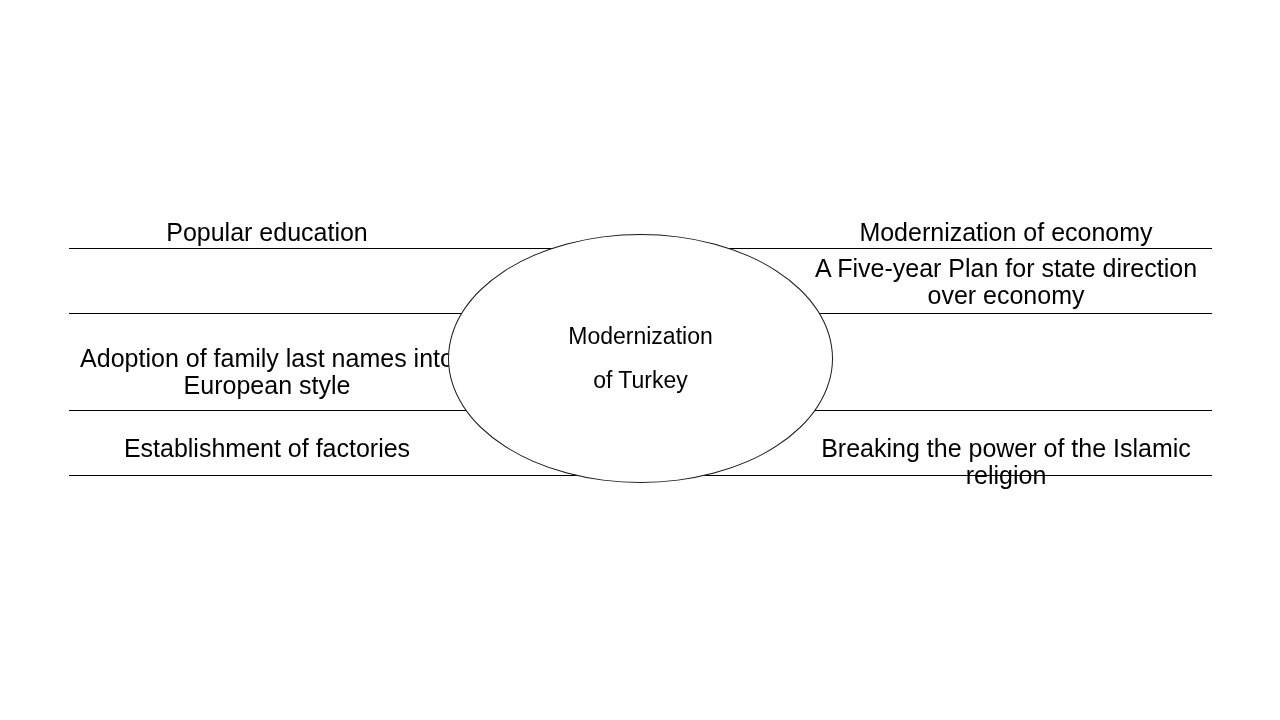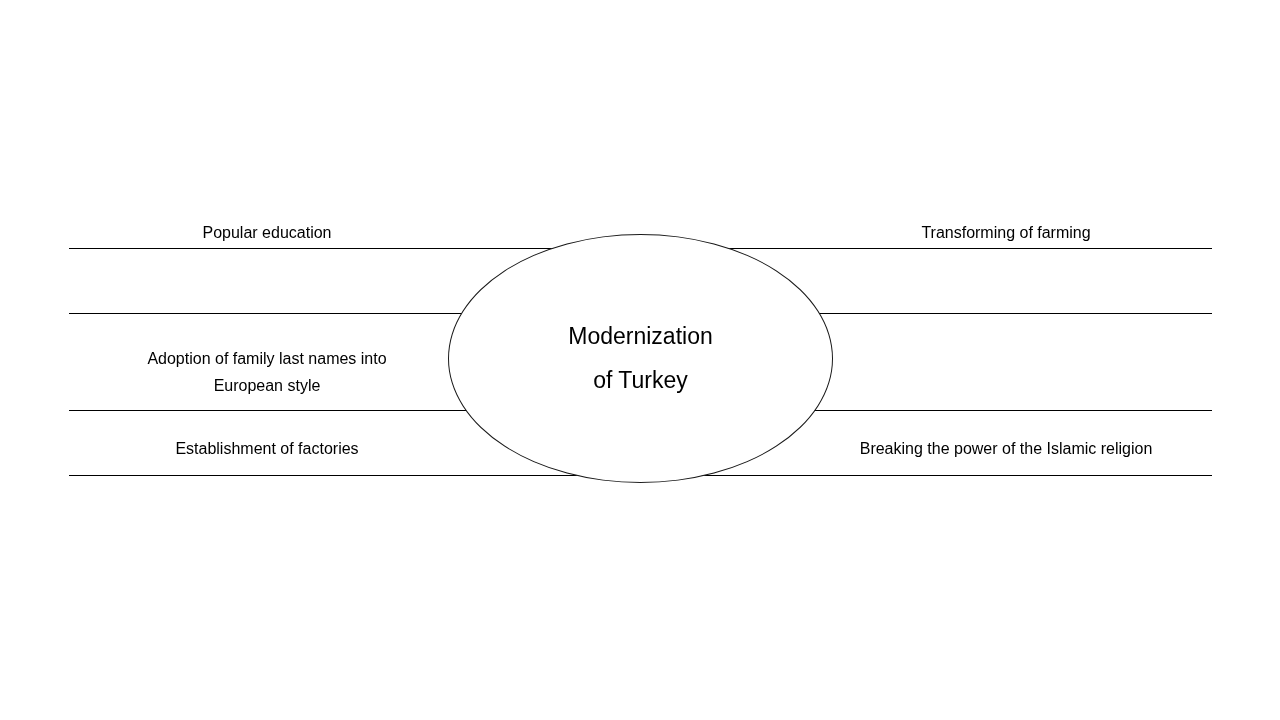--- a/index.html
+++ b/index.html
@@ -36,21 +36,21 @@
   .rule-4 { top: 475px; }
 
   
   .rule-seg-left  { left: 69px;  width: 470px; }
   .rule-seg-right { left: 742px; width: 470px; }
 
   
   .label {
     position: absolute;
     text-align: center;
-    font-size: 16px;
+    font-size: 25px;
     line-height: 27px;
     color: #000000;
     white-space: pre-line;
   }
   .col-left  { left: 62px;  width: 410px; }
   .col-right { left: 800px; width: 412px; }
 
   .row-a { top: 219px; }       
   .row-b { top: 255px; }       
   .row-c { top: 345px; }       
@@ -99,22 +99,24 @@
   <div class="rule rule-4"></div>
 
   <div class="label col-left row-a single">Popular education</div>
 
 
   <div class="label col-left row-c">Adoption of family last names into
 European style</div>
 
   <div class="label col-left row-d single">Establishment of factories</div>
 
-  <div class="label col-right row-a single">Transforming of farming</div>
+  <div class="label col-right row-a single">Modernization of economy</div>
 
+  <div class="label col-right row-b">A Five-year Plan for state direction
+over economy</div>
 
 
   <div class="label col-right row-d single">Breaking the power of the Islamic religion</div>
 
   <div id="center-ellipse">
     <div id="center-title">Modernization
 of Turkey</div>
   </div>
 
 </div>

